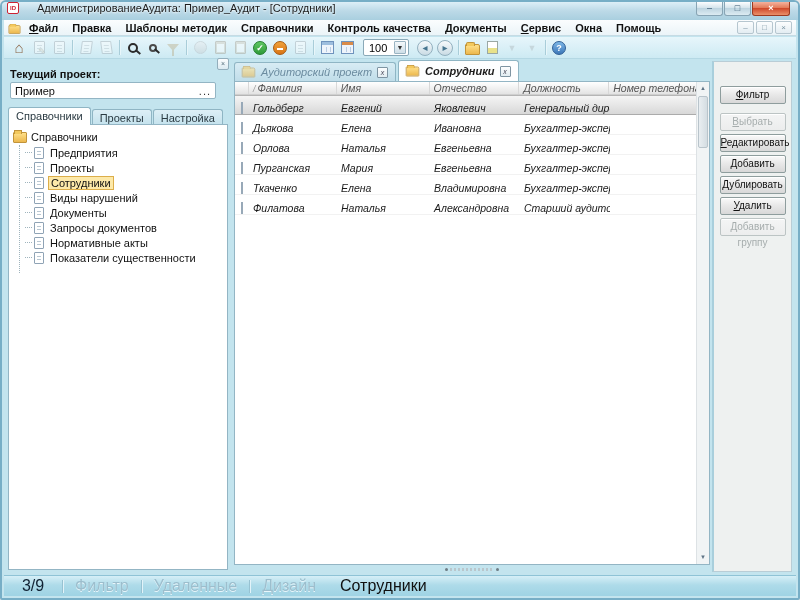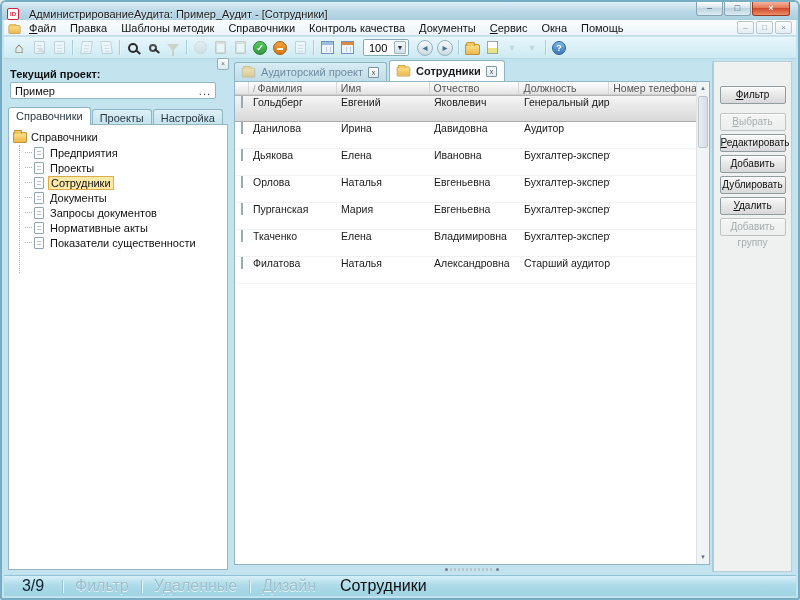--- a/index.html
+++ b/index.html
@@ -5,36 +5,36 @@
   * { margin:0; padding:0; box-sizing:border-box; }
   html,body { width:800px; height:600px; overflow:hidden;
     font-family:"Liberation Sans", sans-serif; font-size:11px; background:#e8e8e8; }
 
   .window { position:absolute; inset:0; background:#c3e4ee;
     border:2px solid #77aec6; border-radius:6px 6px 2px 2px; overflow:hidden; }
 
   
   .titlebar { position:absolute; top:0; left:0; right:0; height:18px;
     background:linear-gradient(#ddeff7,#bcd9e7 50%,#a9cfdf); display:flex;
-    align-items:flex-end; gap:10px; padding-left:5px; }
+    align-items:flex-start; gap:18px; padding-left:5px; }
   .app-icon { width:12px; height:12px; background:#fff; border:1px solid #c23; border-radius:2px;
     color:#c23; font-size:6px; font-weight:bold; line-height:10px; text-align:center; }
   .title-text { color:#1c1c1c; text-shadow:0 1px 2px rgba(255,255,255,.9); white-space:nowrap; }
   .win-controls { position:absolute; top:0; right:8px; display:flex; }
   .wc { width:27px; height:14px; margin-left:1px; border:1px solid #87a4b4; border-top:none;
     border-radius:0 0 3px 3px; background:linear-gradient(#fdfeff,#d4e4ec 45%,#bdd4e0 50%,#dcebf2);
     color:#33536b; font-size:9px; line-height:12px; text-align:center; }
   .wc.close { width:38px; background:linear-gradient(#f4b29e,#e27a58 45%,#cf4a2c 50%,#ea9069);
     border-color:#9c3a20; color:#fff; font-weight:bold; }
 
   
   .menubar { position:absolute; top:18px; left:2px; right:2px; height:16px;
     background:linear-gradient(#fbfdfe,#ebf4f8); border-bottom:1px solid #c6dbe4;
     display:flex; align-items:center; padding-left:3px; }
-  .menu-item { padding:7px 7px; color:#111; display:inline-block; }
+  .menu-item { padding:7px 7px; color:#111; display:inline-block;font-weight:bold; }
   .menu-item.u::first-letter { text-decoration:underline; }
   .mdi-controls { position:absolute; right:4px; top:1px; display:flex; gap:2px; }
   .mdi-btn { width:17px; height:13px; border:1px solid #b6c6cf; border-radius:2px;
     background:linear-gradient(#fcfdfe,#e3edf2); color:#7b93a2; font-size:8px;
     line-height:11px; text-align:center; }
 
   
   .toolbar { position:absolute; top:35px; left:2px; right:2px; height:22px;
     background:linear-gradient(#e7f6fb,#cdeaf3); border-bottom:1px solid #b4d8e4;
     display:flex; align-items:center; padding-left:5px; }
@@ -108,40 +108,40 @@
   .ti-page::after { content:""; position:absolute; left:2px; right:2px; top:3px; height:6px;
     background:repeating-linear-gradient(#b9c7d2 0 1px, transparent 1px 3px); }
   .ti-box { width:14px; height:11px; background:linear-gradient(#ffe08a,#ecb84e); border:1px solid #c2943a;
     border-radius:1px; position:relative; flex:0 0 auto; }
   .ti-box::before { content:""; position:absolute; top:-3px; left:0; width:6px; height:3px;
     background:#f3c95e; border:1px solid #c2943a; border-bottom:none; }
   .tree-item .lbl { padding:0 2px; white-space:nowrap; }
   .tree-item.sel .lbl { background:#fde9a9; border:1px solid #dcae4a; }
 
   
-  .center { position:absolute; left:232px; right:88px; top:58px; bottom:26px; }
+  .center { position:absolute; left:232px; right:88px; top:58px; bottom:26px;font-style:italic; }
   .doc-tabs { position:absolute; top:0; left:0; display:flex; align-items:flex-end; height:21px; }
   .dtab { display:flex; align-items:center; gap:5px; padding:2px 7px 2px 6px; margin-right:2px;
     border:1px solid #8fb5c4; border-bottom:none; border-radius:3px 3px 0 0; height:19px;
     background:linear-gradient(#d8ecf4,#c0dde9); color:#6c8success9; }
   .dtab { color:#6c8ca0; }
   .dtab.active { background:#fdfeff; color:#1c1c1c; font-weight:bold; height:21px; position:relative; z-index:2; }
   .dtab .tclose { width:11px; height:11px; border:1px solid #7e94a2; background:linear-gradient(#fcfdfe,#e2ecf1);
     color:#445; font-size:7px; line-height:9px; text-align:center; font-weight:normal; border-radius:1px; }
   .dtab .ic-folder { margin-top:0; transform:scale(.9); }
   .dtab.inactive .ic-folder { opacity:.55; }
 
   .table-box { position:absolute; top:21px; left:0; right:0; bottom:7px; background:#fff;
     border:1px solid #93b5c4; overflow:hidden; }
   .thead { display:flex; height:13px; background:linear-gradient(#ffffff,#e3e3e3); border-bottom:1px solid #cfcfcf; }
   .th { border-right:1px solid #d8d8d8; color:#555; font-size:10.5px; line-height:12px;
     padding-left:4px; white-space:nowrap; overflow:hidden; }
   .th .sort { color:#999; font-size:9px; margin-right:2px; }
   .c0{width:14px;} .c1{width:88px;} .c2{width:93px;} .c3{width:90px;} .c4{width:90px;} .c5{width:95px;} .cf{flex:1;}
-  .trow { display:flex; height:27px; align-items:flex-start; border-bottom:1px solid #f2f2f2; color:#1a1a1a; }
+  .trow { display:flex; height:20px; align-items:flex-end; border-bottom:1px solid #f2f2f2; color:#1a1a1a; }
   .trow .td { font-size:10.5px; line-height:12px; padding-left:4px; white-space:nowrap; overflow:hidden; }
   .trow.sel { background:linear-gradient(#f5f5f5,#d8d8d8); border-top:1px solid #b5b5b5; border-bottom:1px solid #ababab; }
   .row-ic { width:9px; height:11px; background:#fff; border:1px solid #98a9b8; border-radius:1px; margin-left:2px; position:relative; }
   .row-ic::after { content:""; position:absolute; left:1px; right:1px; top:2px; height:6px;
     background:repeating-linear-gradient(#c0ccd6 0 1px, transparent 1px 3px); }
   .vscroll { position:absolute; top:0; right:0; bottom:0; width:13px; background:#f1f4f5; border-left:1px solid #dde2e5; }
   .vs-btn { position:absolute; left:0; right:0; height:13px; color:#5f7486; font-size:6px; text-align:center; line-height:13px; }
   .vs-up { top:0; } .vs-down { bottom:0; }
   .vs-thumb { position:absolute; left:1px; right:1px; top:14px; height:52px;
     background:linear-gradient(90deg,#e9eef1,#d4dde2); border:1px solid #b9c4cb; border-radius:2px; }
@@ -310,20 +310,24 @@
       <div class="tree-item">
         <span class="ti-page"></span>
         <span class="lbl">Проекты</span>
       </div>
       <div class="tree-item sel">
         <span class="ti-page"></span>
         <span class="lbl">Сотрудники</span>
       </div>
       <div class="tree-item">
         <span class="ti-page"></span>
+        <span class="lbl">Виды нарушений</span>
+      </div>
+      <div class="tree-item">
+        <span class="ti-page"></span>
         <span class="lbl">Документы</span>
       </div>
       <div class="tree-item">
         <span class="ti-page"></span>
         <span class="lbl">Запросы документов</span>
       </div>
       <div class="tree-item">
         <span class="ti-page"></span>
         <span class="lbl">Нормативные акты</span>
       </div>
@@ -358,28 +362,20 @@
         <div class="th c5"><span>Номер телефона</span></div>
         <div class="th cf"></div>
       </div>
 
       <div class="trow sel">
         <div class="td c0"><span class="row-ic"></span></div>
         <div class="td c1">Гольдберг</div>
         <div class="td c2">Евгений</div>
         <div class="td c3">Яковлевич</div>
         <div class="td c4">Генеральный директор</div>
-        <div class="td c5"></div>
-      </div>
-      <div class="trow">
-        <div class="td c0"><span class="row-ic"></span></div>
-        <div class="td c1">Данилова</div>
-        <div class="td c2">Ирина</div>
-        <div class="td c3">Давидовна</div>
-        <div class="td c4">Аудитор</div>
         <div class="td c5"></div>
       </div>
       <div class="trow">
         <div class="td c0"><span class="row-ic"></span></div>
         <div class="td c1">Дьякова</div>
         <div class="td c2">Елена</div>
         <div class="td c3">Ивановна</div>
         <div class="td c4">Бухгалтер-эксперт</div>
         <div class="td c5"></div>
       </div>

